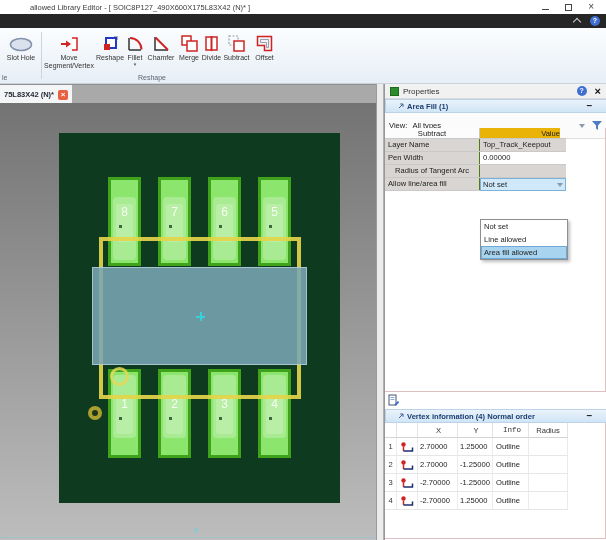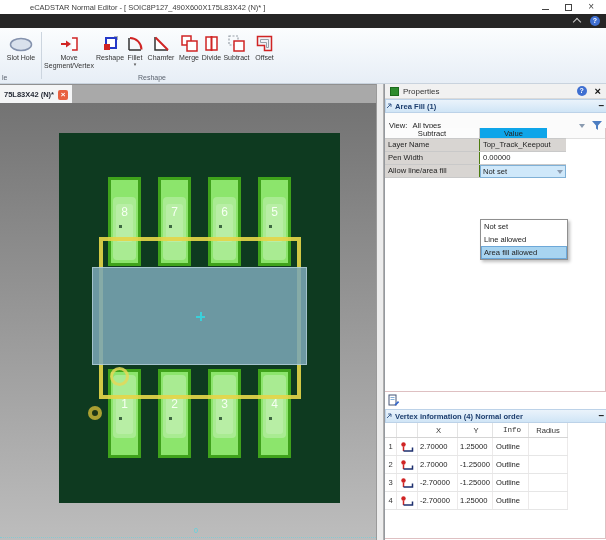--- a/index.html
+++ b/index.html
@@ -76,36 +76,36 @@
   .p-header { height:15px; background:#f1f1f1; border-bottom:1px solid #dadada;
               display:flex; align-items:center; padding:0 5px; }
   .p-app-icon { width:9px; height:9px; background:#2e8b2e; border:1px solid #1c6a1c; margin-right:4px; }
   .p-title { font-size:8px; color:#333; }
   .p-help { margin-left:auto; width:10px; height:10px; border-radius:50%; background:#3f6fd1;
             color:#fff; font-size:7px; font-weight:bold; text-align:center; line-height:10px; }
   .p-close { margin-left:8px; font-size:11px; font-weight:bold; color:#111; line-height:11px; }
 
   .sec-header { position:absolute; left:0; width:222px; height:14px;
                 background:linear-gradient(#eaf3fb,#d0e5f6); border:1px solid #bcd2e8;
-                display:flex; align-items:center; padding:0 0; color:#1d3e6e; font-weight:bold; }
+                display:flex; align-items:center; padding:0 12px; color:#1d3e6e; font-weight:bold; }
   .sec-minus { margin-left:auto; font-weight:bold; color:#222; font-size:10px; line-height:10px; margin-right:2px; }
   .sec-pin { margin-right:3px; display:inline-flex; }
 
   .view-row { position:absolute; left:0; top:14px; width:222px; height:26px; background:#fbfbfb;
               display:flex; align-items:center; padding:0 4px; border-bottom:1px solid #e0e0e0; }
   .view-value { margin-left:5px; color:#222; }
   .combo-chev { width:0; height:0; border-left:3px solid transparent; border-right:3px solid transparent;
                 border-top:4px solid #8a9bb0; }
   .view-chev { margin-left:auto; }
   .view-filter { margin-left:6px; display:flex; }
 
   .pgrid { position:absolute; left:0; top:29px; width:181px; }
   .pg-head { display:flex; height:11px; border-bottom:1px solid #c9c9c9; text-align:center; }
   .pg-head .c1 { width:95px; background:#fcfcfc; border-right:1px solid #c9c9c9; line-height:11px; }
-  .pg-head .c2 { width:67px; background:#0ea5e9; line-height:11px; }
+  .pg-head .c2 { width:80px; background:#eab308; line-height:11px;text-align:right; }
   .pg-row { display:flex; height:13px; border-bottom:1px solid #c9c9c9; }
   .pg-row .c1 { width:95px; background:#d8d5d2; border-right:1px solid #4d7c0f; padding-left:3px; line-height:12px;
                 white-space:nowrap; overflow:hidden; }
   .pg-row .c1.indent { padding-left:10px; }
   .pg-row .c2 { width:86px; line-height:12px; padding-left:3px; white-space:nowrap; overflow:hidden; }
   .v-gray { background:#d8d5d2; } .v-white { background:#fff; }
   .combo { width:86px; height:13px; background:#cfe8fa; border:1px solid #7fb0d6;
            display:flex; align-items:center; padding-left:2px; }
   .combo .combo-chev { margin-left:auto; margin-right:2px; }
 
@@ -131,21 +131,21 @@
   .col-y { width:35px; padding-left:2px; }
   .col-f { width:36px; padding-left:3px; }
   .col-r { width:39px; }
   .vx-frame { position:absolute; left:0; top:324px; width:221px; height:116px; pointer-events:none;
               border-right:1px solid #dec0c2; border-bottom:1px solid #dec0c2; }
 </style>
 </head>
 <body>
 
 <div class="titlebar">
-  <span class="title-text">eCADSTAR Normal Editor - [ SOIC8P127_490X600X175L83X42 (N)* ]</span>
+  <span class="title-text">allowed Library Editor - [ SOIC8P127_490X600X175L83X42 (N)* ]</span>
   <span class="win-controls">
     <span class="wc-min"></span>
     <span class="wc-max"></span>
     <span class="wc-close">×</span>
   </span>
 </div>
 
 <div class="darkbar">
   <span class="db-caret"></span>
   <span class="db-help">?</span>
@@ -345,20 +345,24 @@
         <div class="c1">Subtract</div>
         <div class="c2">Value</div>
       </div>
       <div class="pg-row">
         <div class="c1">Layer Name</div>
         <div class="c2 v-gray">Top_Track_Keepout</div>
       </div>
       <div class="pg-row">
         <div class="c1">Pen Width</div>
         <div class="c2 v-white">0.00000</div>
+      </div>
+      <div class="pg-row">
+        <div class="c1 indent">Radius of Tangent Arc</div>
+        <div class="c2 v-gray"></div>
       </div>
       <div class="pg-row">
         <div class="c1">Allow line/area fill</div>
         <div class="combo">
           <span>Not set</span>
           <span class="combo-chev"></span>
         </div>
       </div>
     </div>
 

